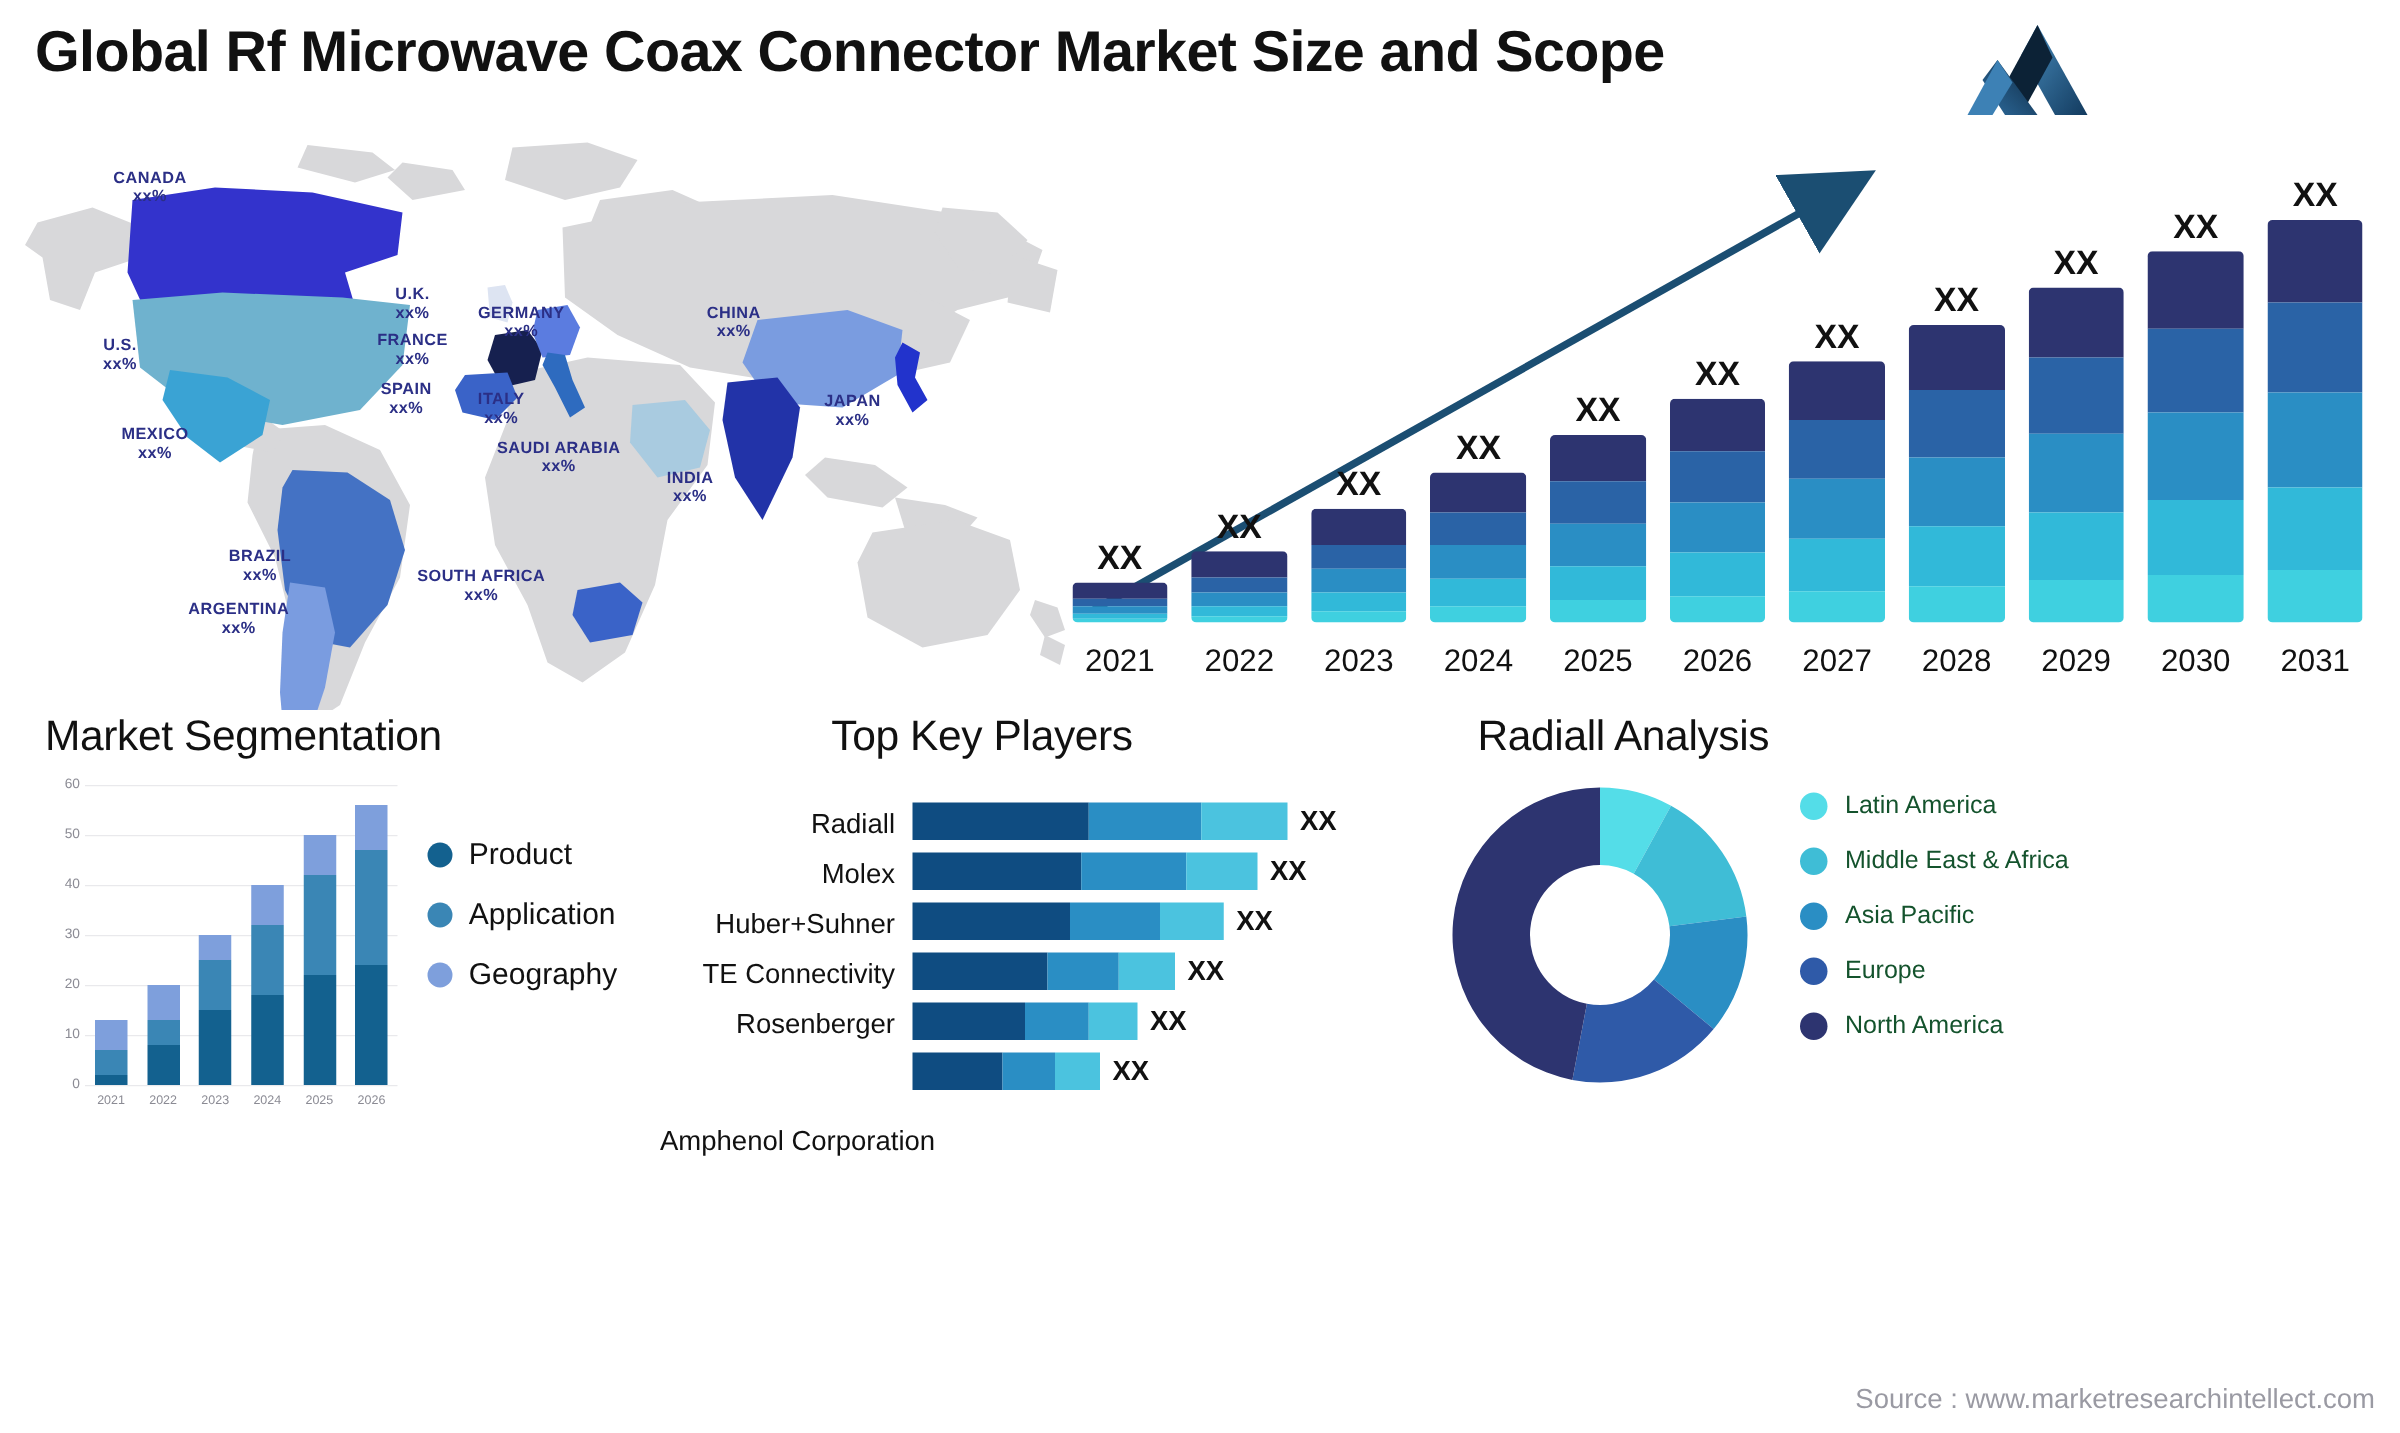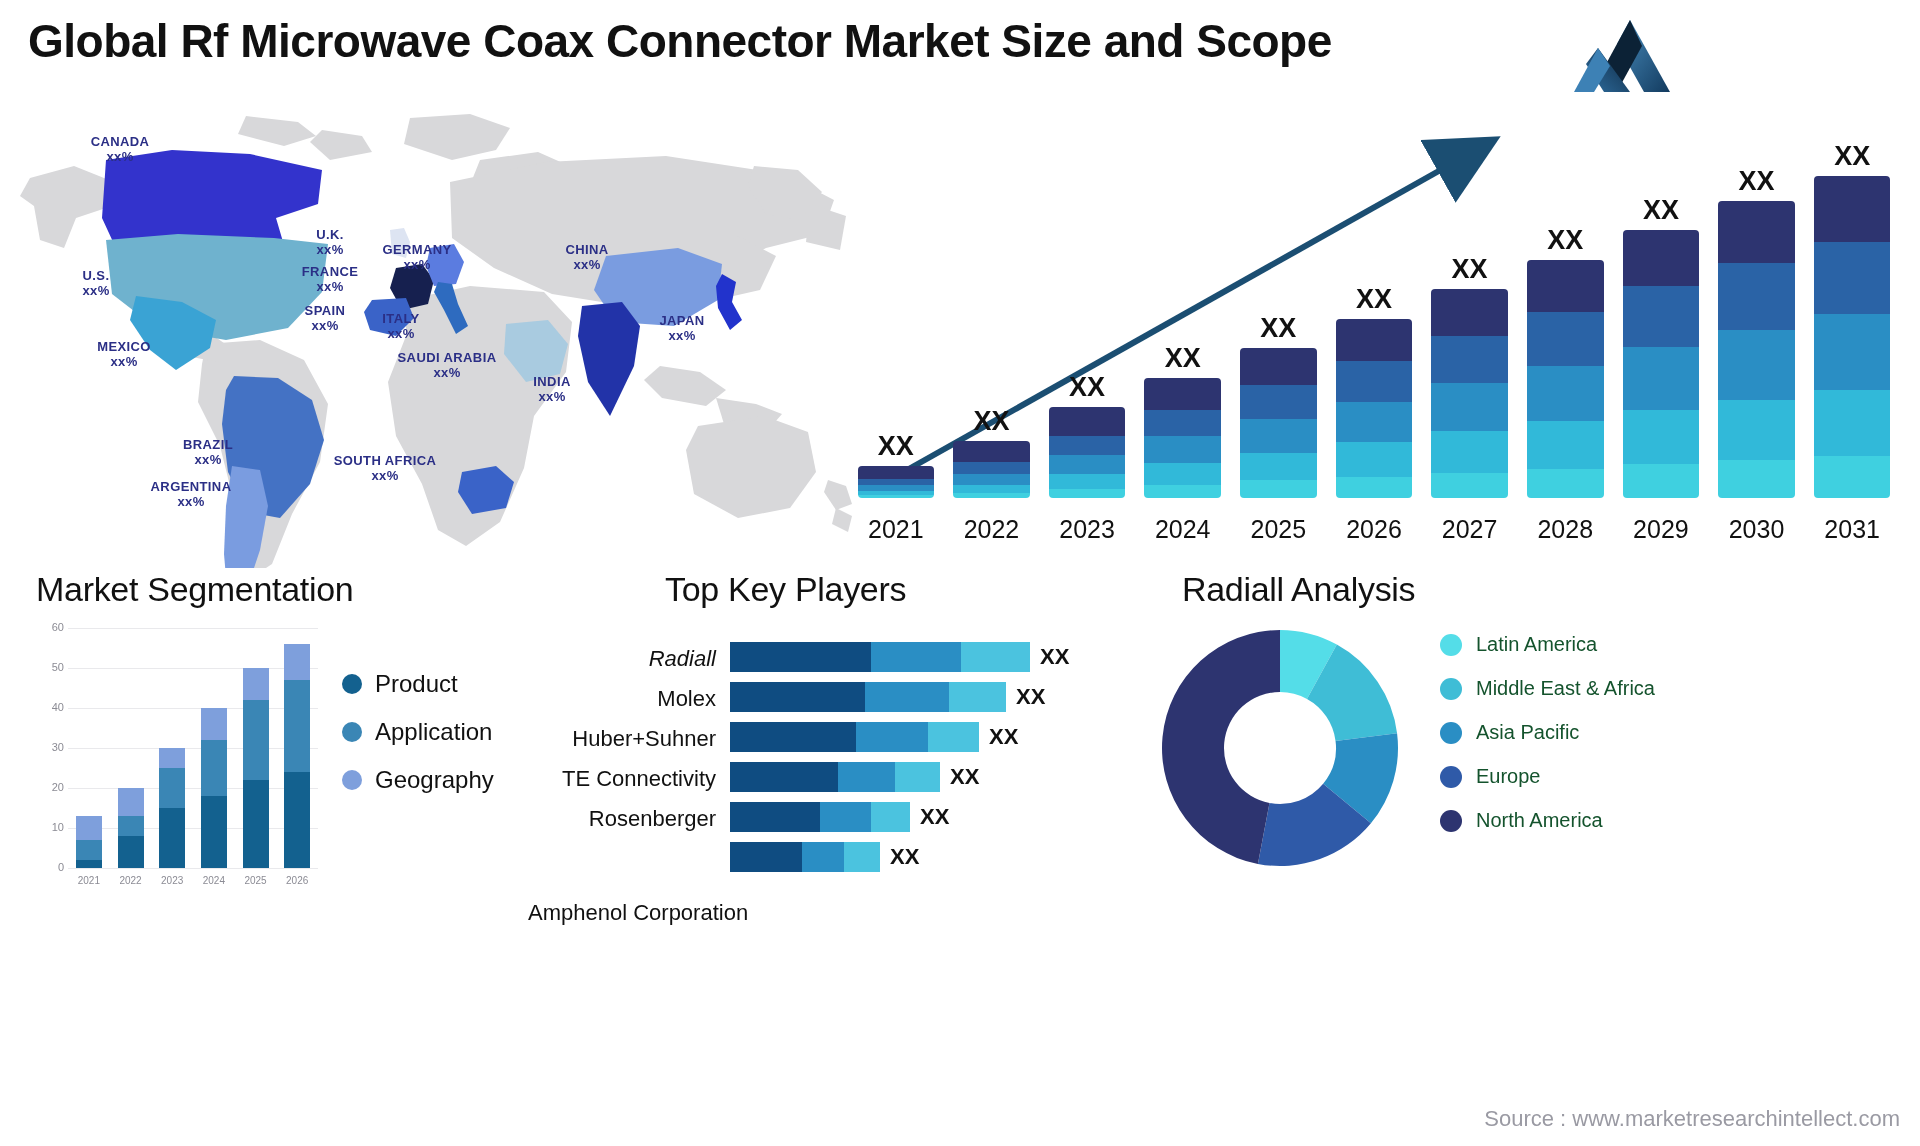--- a/index.html
+++ b/index.html
@@ -334,21 +334,21 @@
       <div class="seg-leg-row">
         <span class="seg-dot" style="background: rgb(126, 159, 220);"></span>
         <span class="seg-leg-label">Geography</span>
       </div>
     </div>
 </div>
 
 <div id="players">
   <div class="panel-title" style="left:145px;top:0;">Top Key Players</div>
   <div id="player-rows">
-      <div class="player-name" style="right: 424px; top: 75px; font-style: italic;">Radiall</div>
+      <div class="player-name" style="right: 424px; top: 75px;">Radiall</div>
       <div class="pbar" style="left: 210px; top: 72px; width: 300px;">
         <div class="pseg" style="background: rgb(15, 76, 129); width: 47%;"></div>
         <div class="pseg" style="background: rgb(42, 142, 196); width: 30%;"></div>
         <div class="pseg" style="background: rgb(75, 195, 223); width: 23%;"></div>
       </div>
       <div class="pbar-value" style="left: 520px; top: 74px;">XX</div>
       <div class="player-name" style="right: 424px; top: 115px;">Molex</div>
       <div class="pbar" style="left: 210px; top: 112px; width: 276px;">
         <div class="pseg" style="background: rgb(15, 76, 129); width: 48.913%;"></div>
         <div class="pseg" style="background: rgb(42, 142, 196); width: 30.4348%;"></div>

